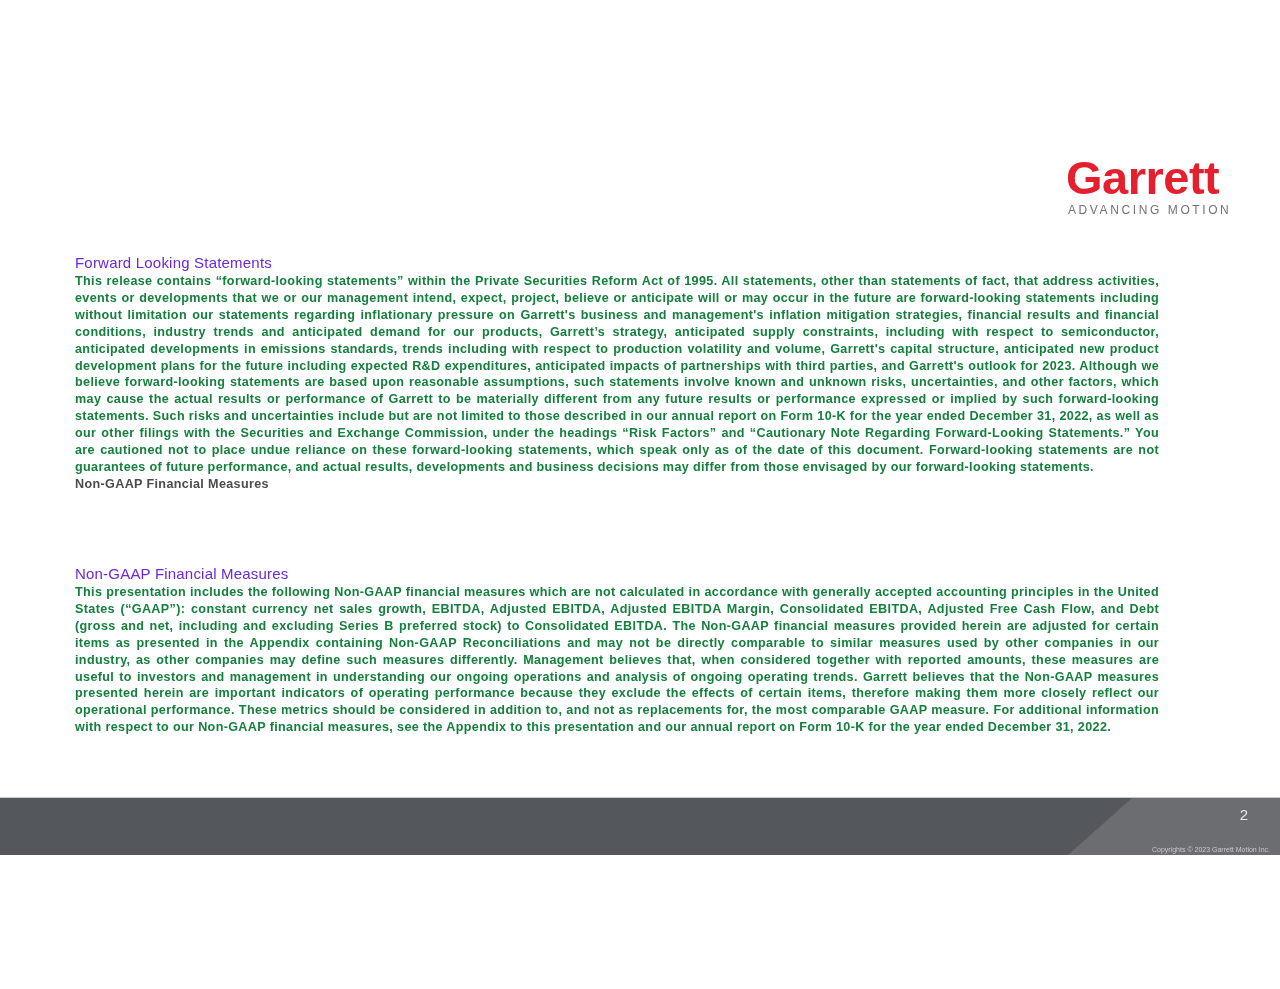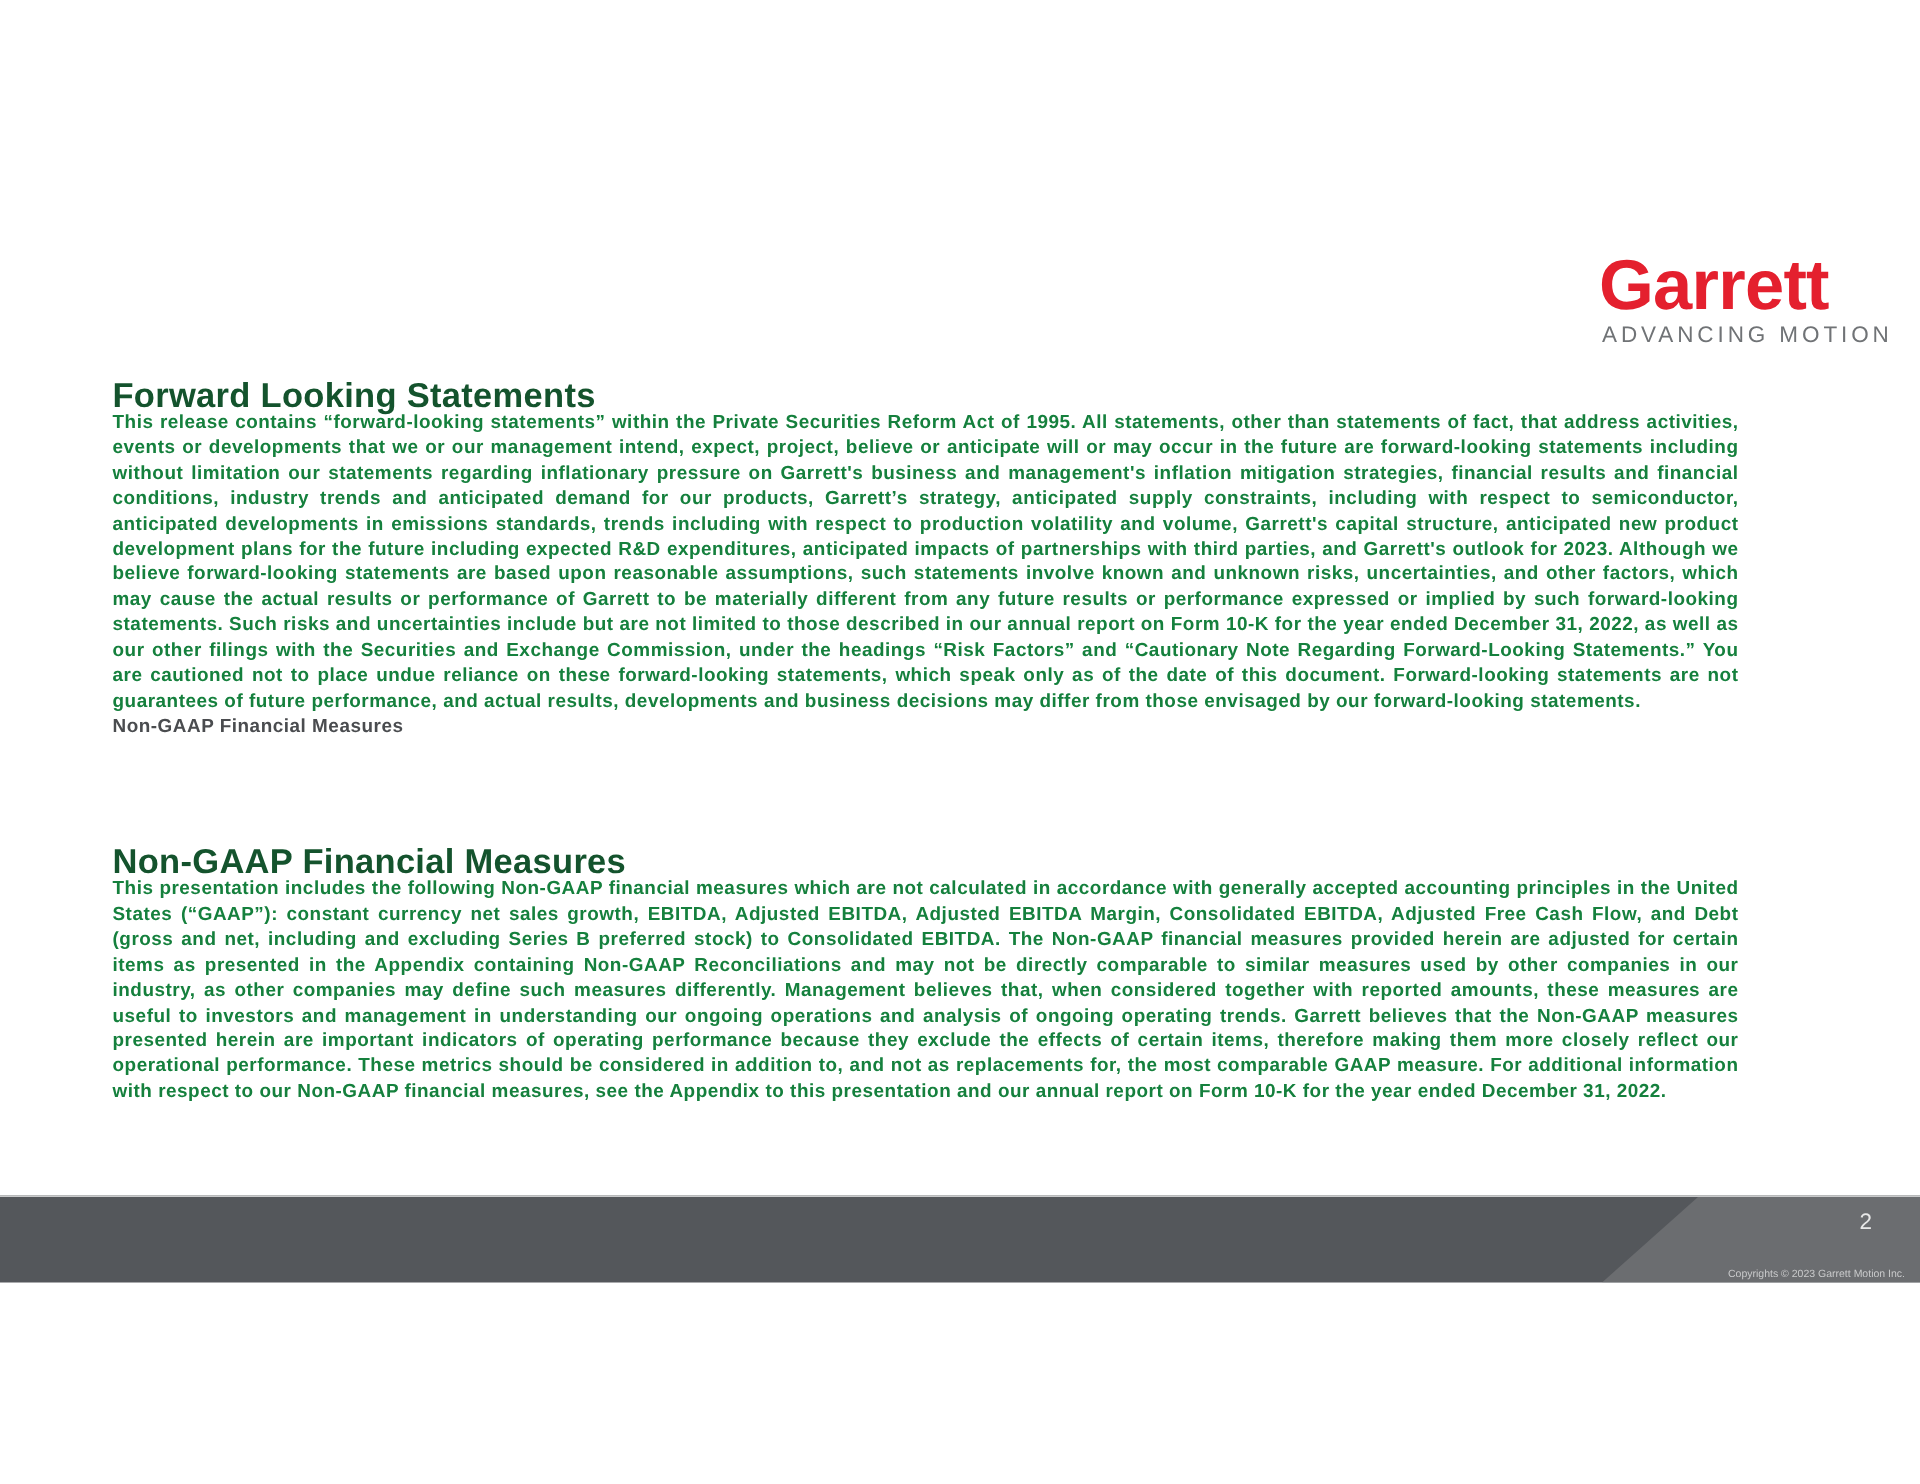--- a/index.html
+++ b/index.html
@@ -1,34 +1,34 @@
 <!DOCTYPE html>
 <html><head>
 <meta charset="utf-8">
 <style>
   html, body { margin: 0; padding: 0; }
   body {
     width: 1280px; height: 989px; background: #ffffff; position: relative; overflow: hidden;
     font-family: "Liberation Sans", sans-serif;
   }
   .logo {
-    position: absolute; left: 1068px; top: 166px; width: 176px; text-align: center;
+    position: absolute; left: 1068px; top: 154px; width: 176px; text-align: center;
   }
   .logo-word {
     color: #e4202e; font-family: "Liberation Sans", sans-serif; font-weight: 700;
     font-size: 47px; line-height: 48px; letter-spacing: -0.5px; display: block;
     margin-left: -2px; text-align: left;
   }
   .logo-tag {
-    color: #707376; font-size: 15px; letter-spacing: 2.6px; display: block;
+    color: #707376; font-size: 12px; letter-spacing: 2.6px; display: block;
     margin-top: 1px; text-align: left; white-space: nowrap;
   }
   .section { position: absolute; left: 75px; width: 1084px; }
   .section h2 {
-    margin: 0; color: #14532d; font-size: 23px; font-weight: 700; line-height: 20px;
+    margin: 0; color: #6d28d9; font-size: 15px; font-weight: 400; line-height: 20px;
     letter-spacing: 0.2px;
   }
   .section p {
     margin: 0; color: #15803d; font-size: 12.6px; font-weight: 700; line-height: 16.9px;
     text-align: justify; letter-spacing: 0.35px;
   }
   .section p.last { text-align: left; }
   .subhead { color: #4a4c4f; font-size: 12.6px; font-weight: 700; line-height: 16.9px; letter-spacing: 0.35px; }
   #fls { top: 253px; }
   #ngaap { top: 564px; }

